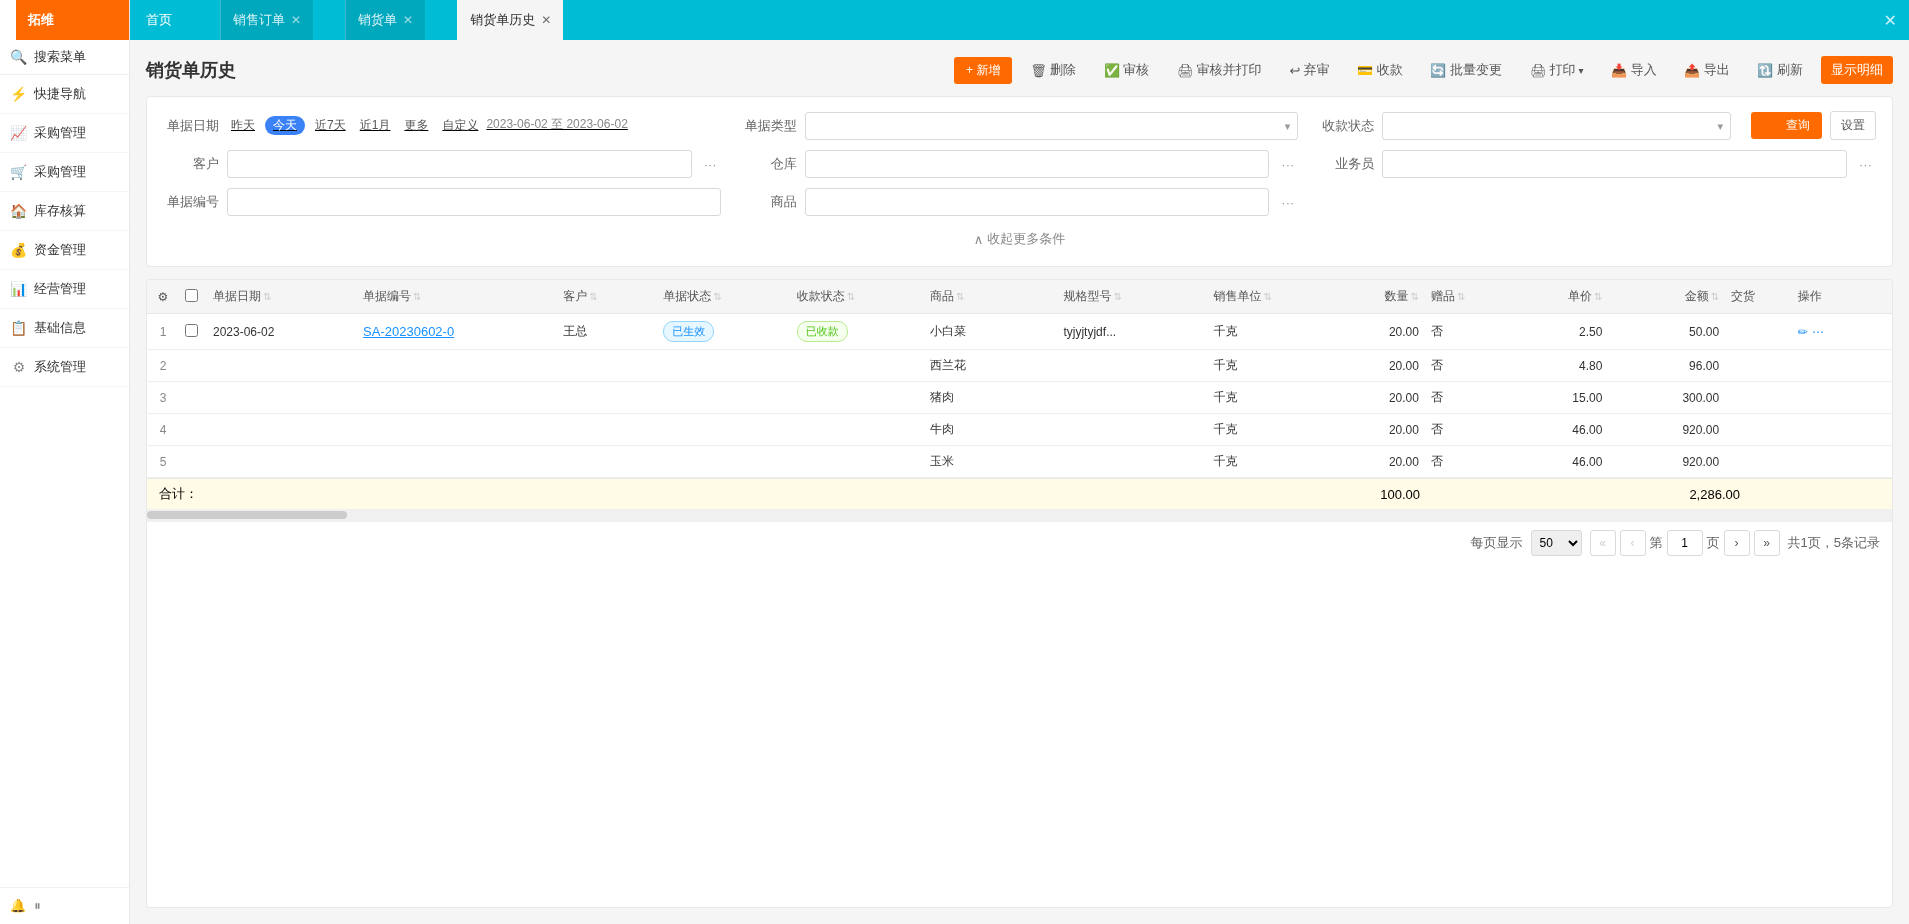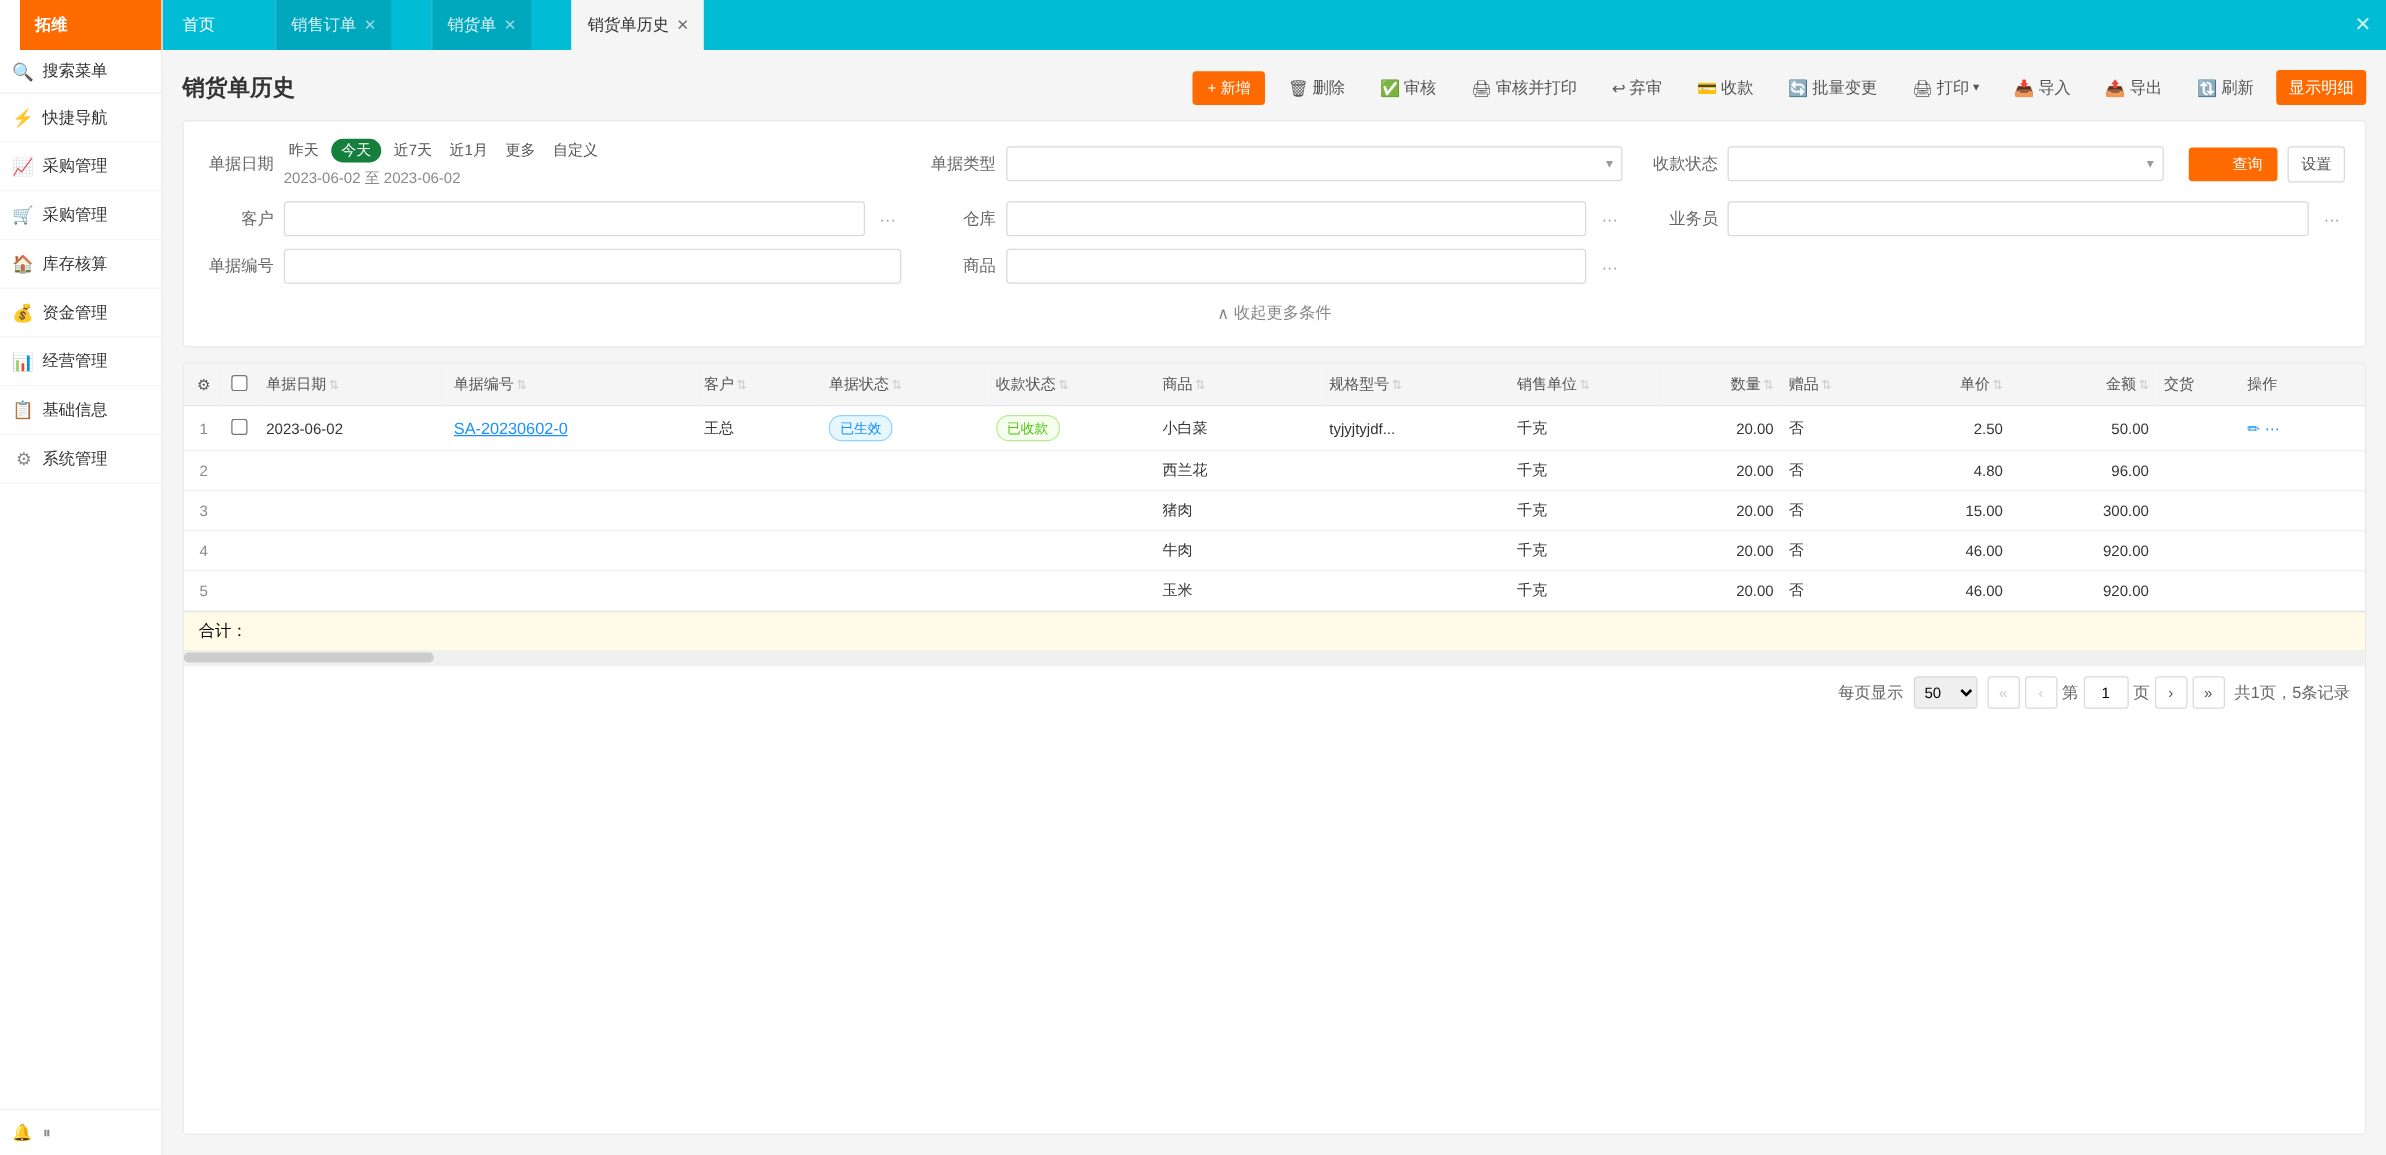--- a/index.html
+++ b/index.html
@@ -26,24 +26,24 @@
     .toolbar-btn { display: flex; align-items: center; gap: 3px; padding: 5px 10px; cursor: pointer; color: #555; font-size: 12px; border: none; background: none; white-space: nowrap; }
     .toolbar-btn.primary { background: #ff6a00; color: #fff; border-radius: 3px; padding: 5px 12px; }
 
     
     .filter-panel { background: #fff; border: 1px solid #e8e8e8; border-radius: 4px; padding: 14px 16px; margin-bottom: 12px; }
     .filter-row { display: flex; align-items: center; margin-bottom: 10px; gap: 20px; }
     .filter-row:last-child { margin-bottom: 0; }
     .filter-item { display: flex; align-items: center; gap: 8px; flex: 1; min-width: 0; }
     .filter-label { color: #666; white-space: nowrap; min-width: 56px; text-align: right; }
     .filter-input { flex: 1; height: 28px; border: 1px solid #d9d9d9; border-radius: 3px; padding: 0 8px; font-size: 12px; color: #333; outline: none; }
-    .date-filter { display: flex; flex-direction: column; gap: 4px; }
+    .date-filter { display: flex; flex-direction: row; gap: 4px; text-decoration: underline; }
     .date-tabs { display: flex; gap: 6px; align-items: center; }
     .date-tab { color: #555; cursor: pointer; font-size: 12px; padding: 1px 4px; }
-    .date-tab.active { background: #15803d; color: #fff; border-radius: 10px; padding: 1px 8px; font-size: 12px; }
+    .date-tab.active { background: #3b82f6; color: #fff; border-radius: 10px; padding: 1px 8px; font-size: 12px; }
     .date-range { color: #888; font-size: 12px; }
     .filter-select-wrap { flex: 1; position: relative; }
     .filter-select-wrap select { width: 100%; height: 28px; border: 1px solid #d9d9d9; border-radius: 3px; padding: 0 24px 0 8px; font-size: 12px; color: #333; outline: none; background: #fff; appearance: none; cursor: pointer; }
     .filter-select-wrap::after { content: '▾'; position: absolute; right: 8px; top: 50%; transform: translateY(-50%); color: #999; pointer-events: none; font-size: 11px; }
     .filter-dots { color: #999; cursor: pointer; padding: 0 4px; }
     .collapse-btn { display: flex; align-items: center; justify-content: center; color: #888; cursor: pointer; padding: 4px 8px; font-size: 12px; gap: 4px; }
 
     
     .table-wrap { background: #fff; border: 1px solid #e8e8e8; border-radius: 4px; flex: 1; overflow: auto; display: flex; flex-direction: column; }
     table { width: 100%; border-collapse: collapse; }
@@ -392,20 +392,24 @@
       <td style="text-align:right;">46.00</td>
       <td style="text-align:right;">920.00</td>
       <td></td>
       <td></td>
     </tr>
           </tbody>
       </table>
 
       <div class="table-footer">
         <span>合计：</span>
+        <span style="flex:1;display:flex;justify-content:flex-end;gap:240px;">
+          <span style="min-width:60px;text-align:right;">100.00</span>
+          <span style="min-width:80px;text-align:right;margin-right:140px;">2,286.00</span>
+        </span>
       </div>
 
       <div class="scroll-bar-row">
         <div class="scroll-thumb"></div>
       </div>
 
       <div class="pagination">
         <span class="page-size-label">每页显示</span>
         <select class="page-size-select">
           <option value="50">50</option>

